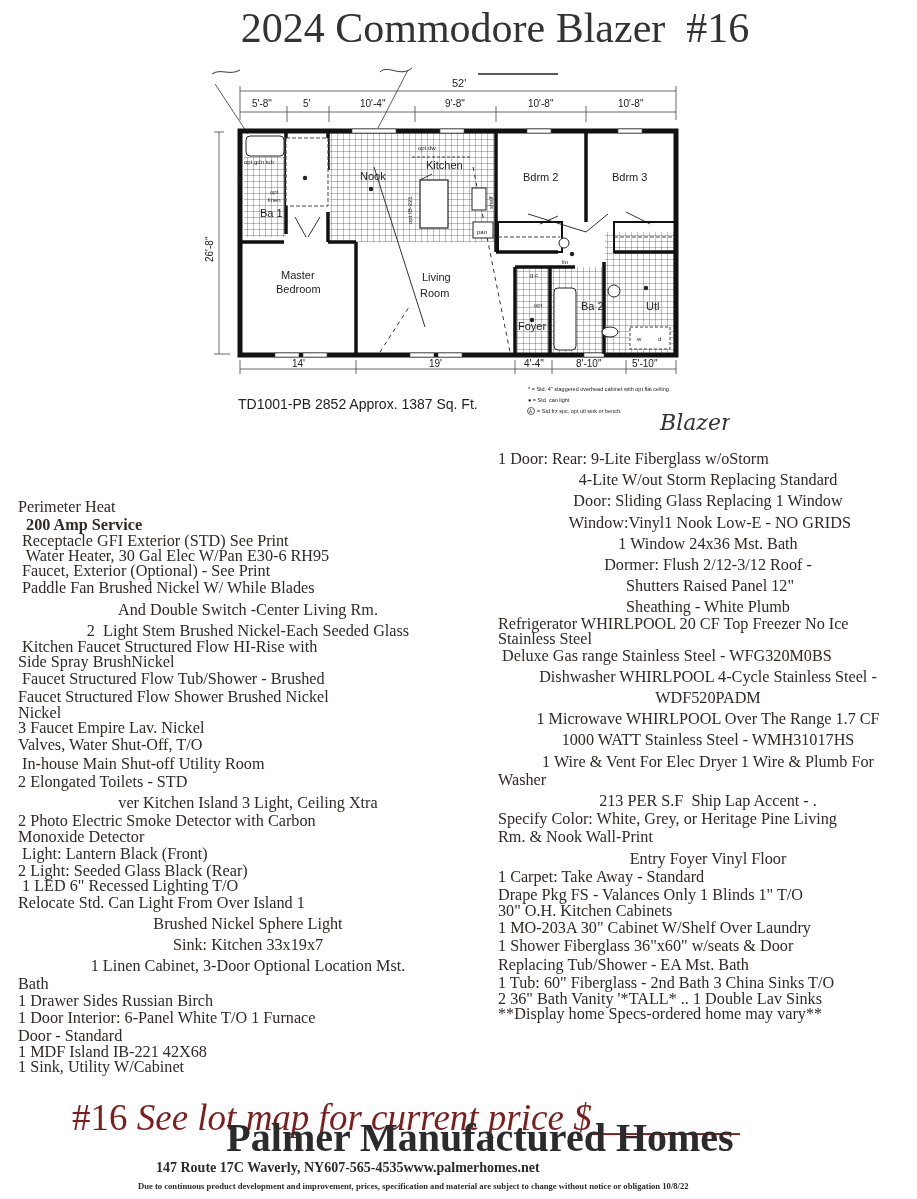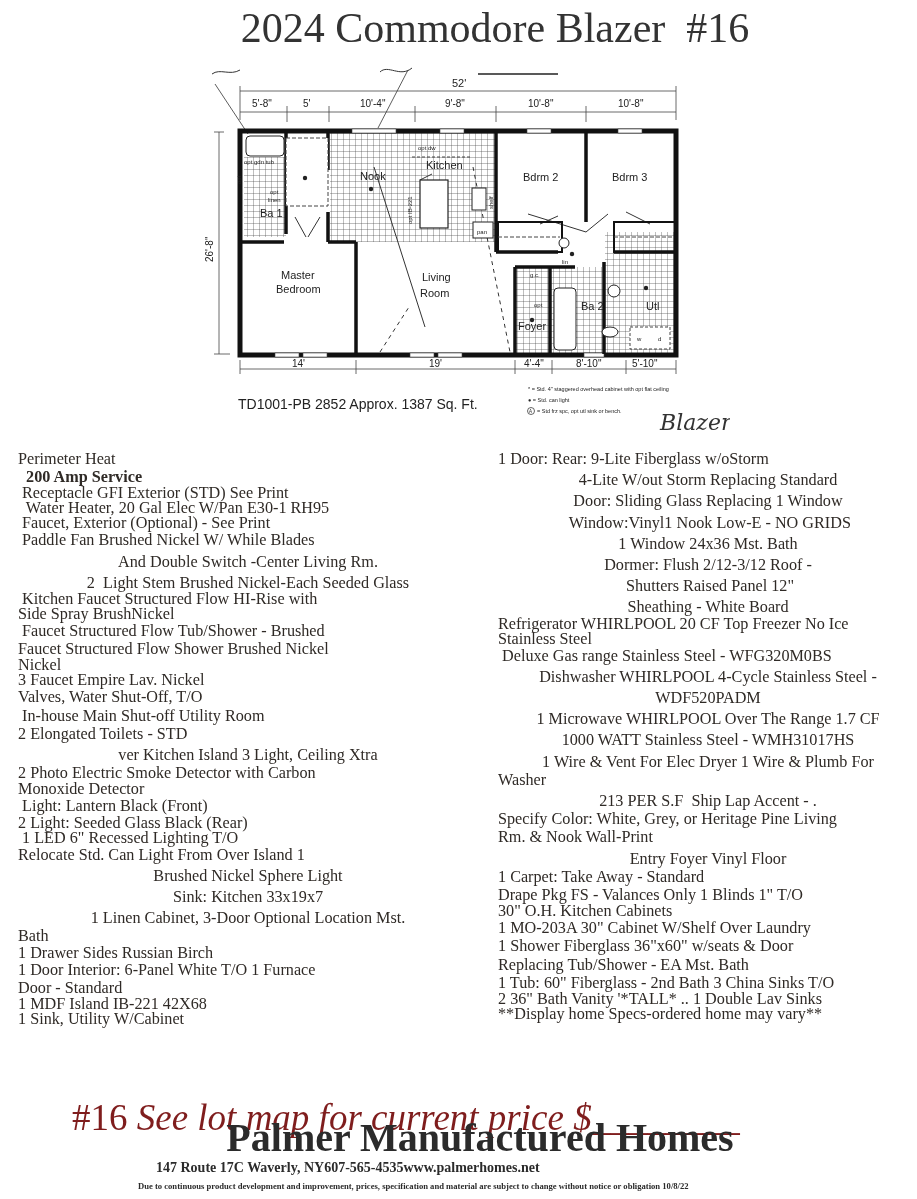--- a/index.html
+++ b/index.html
@@ -4,21 +4,21 @@
   <style>
     html, body { margin: 0; padding: 0; background: #ffffff; }
     body { width: 917px; height: 1199px; position: relative; overflow: hidden; font-family: "DejaVu Serif", "Liberation Serif", serif; color: #2a2a2a; }
     .title { position: absolute; left: 0; top: 4px; width: 990px; text-align: center; font-family: "Liberation Serif", serif; font-size: 42px; color: #333; letter-spacing: 0px; white-space: pre; }
     .plan { position: absolute; left: 200px; top: 62px; width: 530px; height: 380px; }
     .plan svg { width: 100%; height: 100%; }
     .specs { position: absolute; top: 450px; font-family: "Liberation Serif", serif; font-size: 16.2px; line-height: 18.2px; color: #2f2a26; }
     .specs .line { white-space: pre; }
     .specs .tight { line-height: 15px; }
     .specs .gap { margin-top: 3px; text-align: center; }
-    .left-col { left: 18px; width: 460px; }
+    .left-col { left: 18px; width: 460px; margin-top: 48px; }
     .right-col { left: 498px; width: 420px; }
     .bold { font-weight: bold; }
     .price { position: absolute; left: 72px; top: 1096px; font-family: "Liberation Serif", serif; font-size: 37px; color: #7f1d1d; white-space: pre; }
     .price .it { font-style: italic; }
     .company { position: absolute; left: 0; top: 1114px; width: 960px; text-align: center; font-family: "Liberation Serif", serif; font-weight: bold; font-size: 40px; color: #2b2b2b; }
     .contact { position: absolute; left: 156px; top: 1160px; width: 680px; font-family: "Liberation Serif", serif; font-weight: bold; font-size: 14px; color: #2b2b2b; display: flex; justify-content: flex-start; }
     .disclaimer { position: absolute; left: 138px; top: 1181px; width: 700px; text-align: left; font-family: "Liberation Serif", serif; font-weight: bold; font-size: 8.6px; color: #2b2b2b; white-space: nowrap; }
     .planlbl { font-family: "Liberation Sans", sans-serif; fill: #222; }
   </style>
 </head>
@@ -191,21 +191,21 @@
     <text class="planlbl" x="329" y="351" font-size="4.5">A</text>
     <text class="planlbl" x="337" y="351" font-size="5.5">= Std frz spc, opt utl sink or bench.</text>
     <text x="460" y="368" font-size="22" font-family="DejaVu Serif, serif" fill="#333" font-style="italic">Blazer</text>
   </svg>
 </div>
 
 <div class="specs left-col">
   <div class="line">Perimeter Heat</div>
   <div class="line bold">  200 Amp Service</div>
   <div class="line tight"> Receptacle GFI Exterior (STD) See Print</div>
-  <div class="line tight">  Water Heater, 20 Gal Elec W/Pan E30-1 RH95</div>
+  <div class="line tight">  Water Heater, 30 Gal Elec W/Pan E30-6 RH95</div>
   <div class="line tight"> Faucet, Exterior (Optional) - See Print</div>
   <div class="line"> Paddle Fan Brushed Nickel W/ While Blades</div>
   <div class="line gap">And Double Switch -Center Living Rm.</div>
   <div class="line gap">2  Light Stem Brushed Nickel-Each Seeded Glass</div>
   <div class="line tight"> Kitchen Faucet Structured Flow HI-Rise with</div>
   <div class="line tight">Side Spray BrushNickel</div>
   <div class="line"> Faucet Structured Flow Tub/Shower - Brushed</div>
   <div class="line">Faucet Structured Flow Shower Brushed Nickel</div>
   <div class="line tight">Nickel</div>
   <div class="line tight">3 Faucet Empire Lav. Nickel</div>
@@ -231,21 +231,21 @@
 </div>
 
 <div class="specs right-col">
   <div class="line">1 Door: Rear: 9-Lite Fiberglass w/oStorm</div>
   <div class="line gap">4-Lite W/out Storm Replacing Standard</div>
   <div class="line gap">Door: Sliding Glass Replacing 1 Window</div>
   <div class="line gap"> Window:Vinyl1 Nook Low-E - NO GRIDS</div>
   <div class="line gap">1 Window 24x36 Mst. Bath</div>
   <div class="line gap">Dormer: Flush 2/12-3/12 Roof -</div>
   <div class="line gap"> Shutters Raised Panel 12"</div>
-  <div class="line gap">Sheathing - White Board</div>
+  <div class="line gap">Sheathing - White Plumb</div>
   <div class="line tight">Refrigerator WHIRLPOOL 20 CF Top Freezer No Ice</div>
   <div class="line tight">Stainless Steel</div>
   <div class="line"> Deluxe Gas range Stainless Steel - WFG320M0BS</div>
   <div class="line gap">Dishwasher WHIRLPOOL 4-Cycle Stainless Steel -</div>
   <div class="line gap">WDF520PADM</div>
   <div class="line gap">1 Microwave WHIRLPOOL Over The Range 1.7 CF</div>
   <div class="line gap">1000 WATT Stainless Steel - WMH31017HS</div>
   <div class="line gap">1 Wire &amp; Vent For Elec Dryer 1 Wire &amp; Plumb For</div>
   <div class="line">Washer</div>
   <div class="line gap">213 PER S.F  Ship Lap Accent - .</div>

